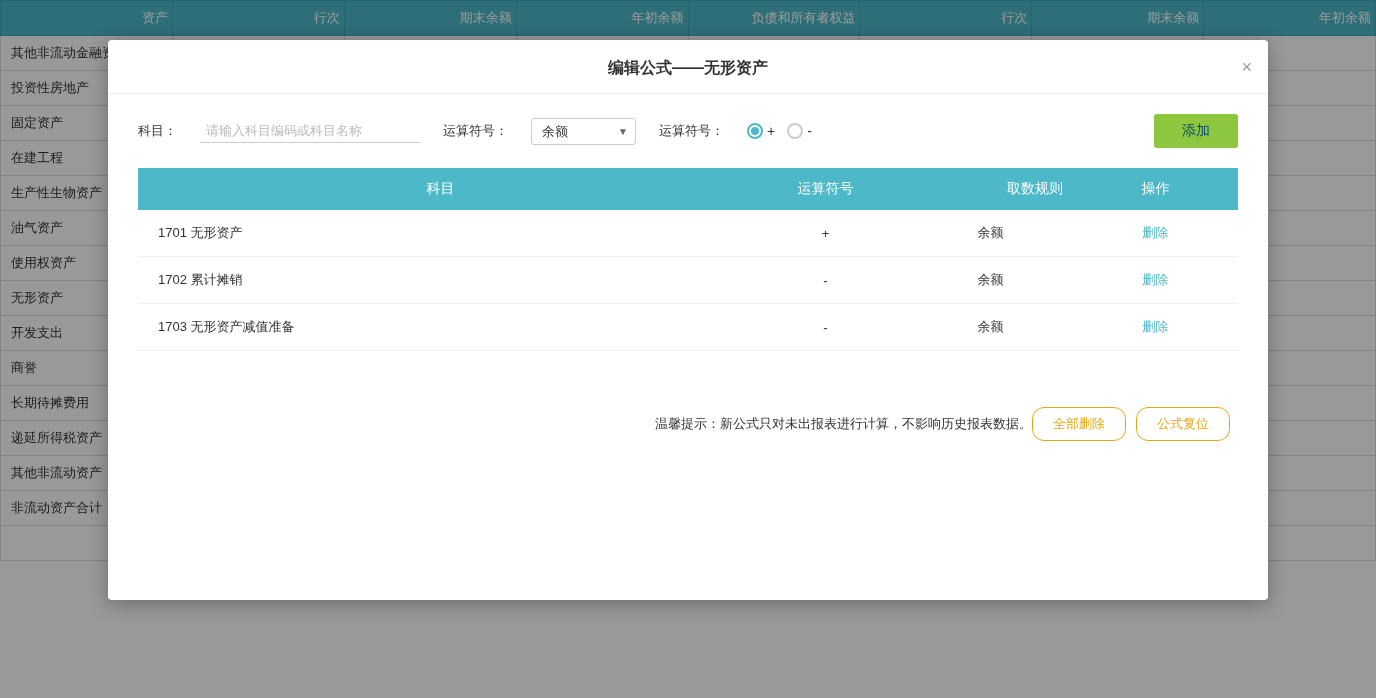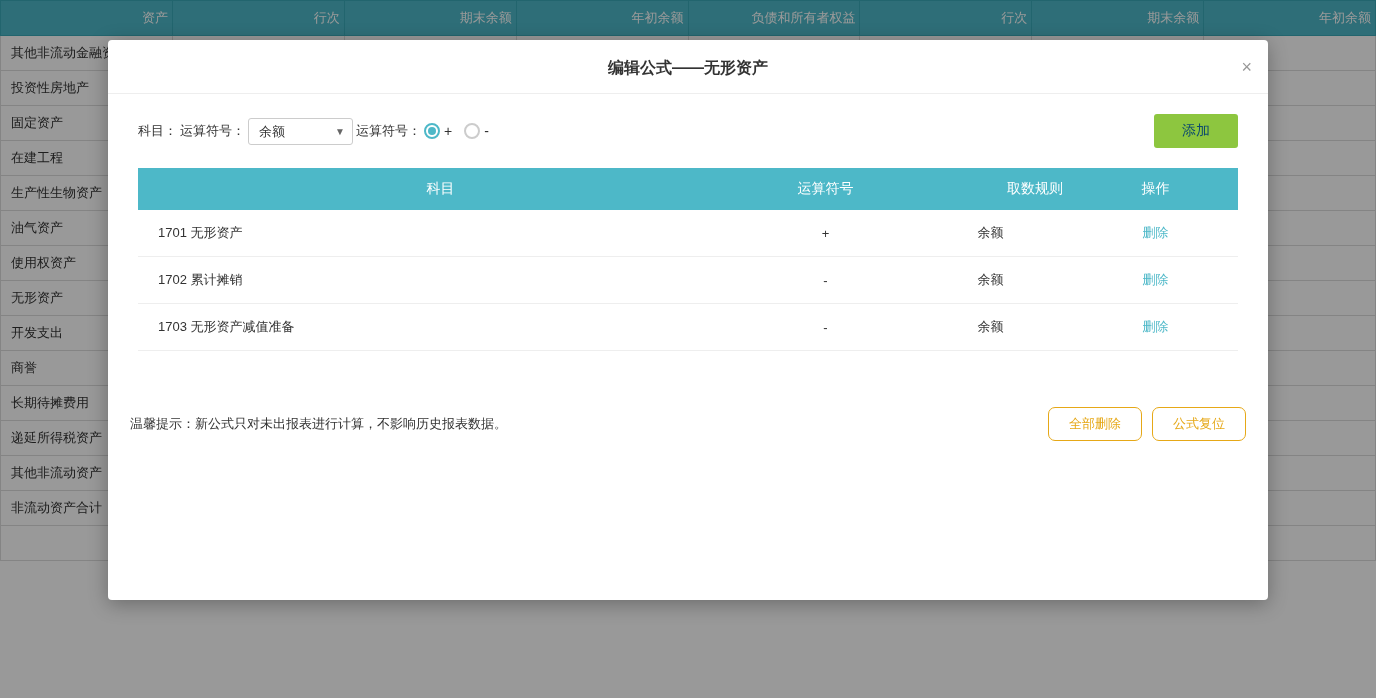--- a/index.html
+++ b/index.html
@@ -96,21 +96,21 @@
     }
 
     .modal-body {
       padding: 20px 30px;
     }
 
     
     .form-row {
       display: flex;
       align-items: center;
-      gap: 3px;
+      gap: 23px;
       margin-bottom: 20px;
     }
 
     .form-label {
       color: #333;
       font-size: 13px;
       white-space: nowrap;
     }
 
     .form-input {
@@ -241,24 +241,24 @@
 
     .delete-link {
       color: #4db8c8;
       cursor: pointer;
       text-decoration: none;
       font-size: 13px;
     }
 
     
     .modal-footer {
-      padding: 16px 22px;
+      padding: 16px 38px;
       display: flex;
       align-items: center;
-      justify-content: space-between;
+      justify-content: flex-end;
       border-top: none;
       margin-top: 20px;
     }
 
     .hint-text {
       color: #666;
       font-size: 13px;
     }
 
     .hint-text span {
@@ -267,21 +267,21 @@
 
     .footer-btns {
       display: flex;
       gap: 10px;
     }
 
     .btn-outline {
       background: #fff;
       border: 1px solid #e6a817;
       color: #e6a817;
-      border-radius: 7px;
+      border-radius: 12px;
       padding: 7px 20px;
       font-size: 13px;
       cursor: pointer;
     }
   </style>
 </head>
 <body>
 
 <div class="bg-table-wrap">
   <table class="bg-table">
@@ -456,20 +456,21 @@
   <div class="modal">
     <div class="modal-header">
       <span>编辑公式——无形资产</span>
       <button class="modal-close">×</button>
     </div>
 
     <div class="modal-body">
 
       <div class="form-row">
         <span class="form-label">科目：</span>
+        <input class="form-input" type="text" placeholder="请输入科目编码或科目名称" style="">
 
         <span class="form-label">运算符号：</span>
         <div class="select-wrap">
           <select class="form-select">
             <option>余额</option>
             <option>借方</option>
             <option>贷方</option>
             <option>借方发生额</option>
             <option>贷方发生额</option>
           </select>

